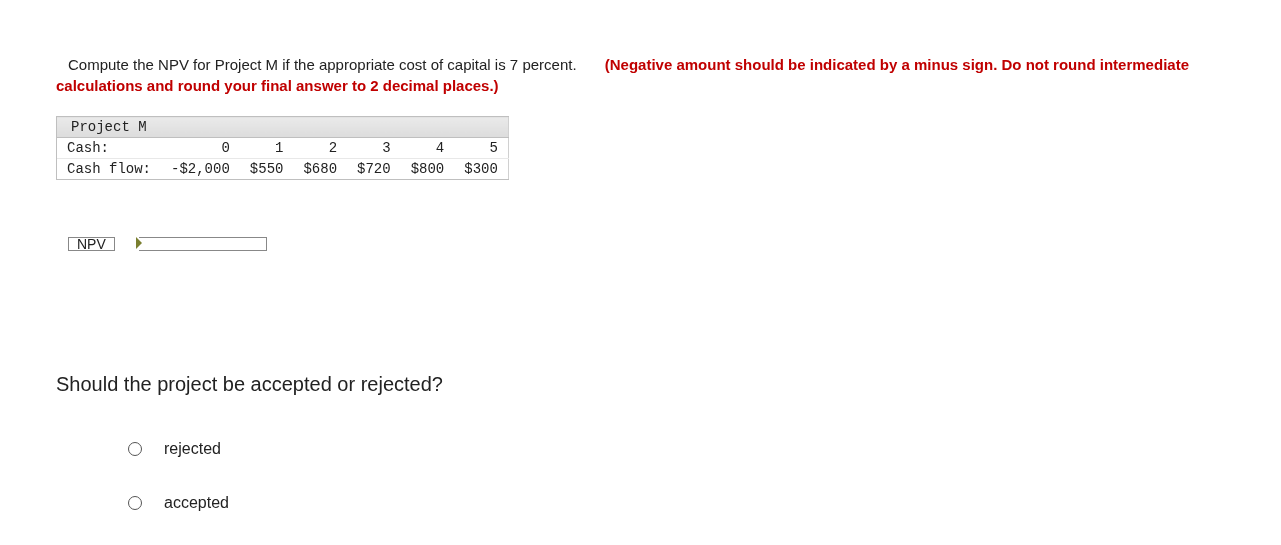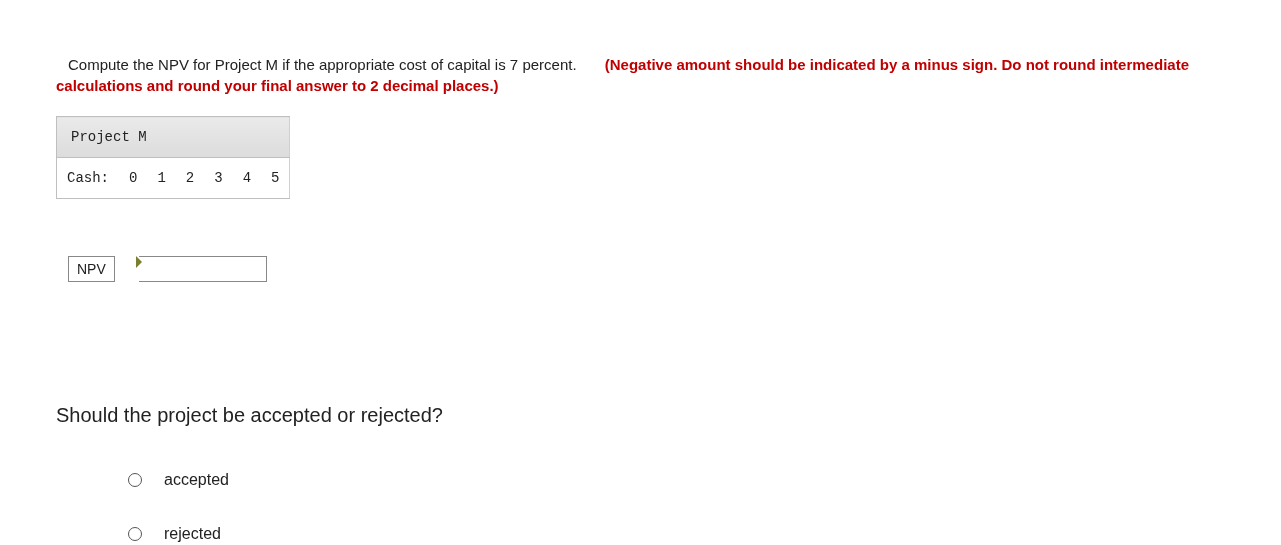--- a/index.html
+++ b/index.html
@@ -16,42 +16,42 @@
     .prompt-text .bold-red { color: #c00000; font-weight: bold; }
     .data-table {
       border-collapse: collapse;
       font-family: Consolas, Menlo, "Courier New", monospace;
       font-size: 14px;
       background: #fff;
       margin-bottom: 45px;
       border: 1px solid #d0d0d0;
     }
     .data-table td {
-      padding: 12px 10px;
+      padding: 2px 10px;
       text-align: right;
       white-space: nowrap;
     }
     .data-table td:first-child {
       text-align: left;
       padding-right: 10px;
       border-left: 1px solid #bfbfbf;
     }
     .data-table tr.header-row td {
       background: linear-gradient(#eaeaea, #dcdcdc);
       border-top: 1px solid #bfbfbf;
       border-bottom: 1px solid #bfbfbf;
       padding-left: 14px;
       text-align: left;
     }
     .data-table tr td { background: #fff; border-top: 1px solid #e8e8e8; }
     .data-table tr:last-child td { border-bottom: 1px solid #bfbfbf; }
     .npv-row { display: flex; align-items: stretch; margin-bottom: 110px; }
     .npv-label, .npv-input {
       border: 1px solid #888;
-      height: 26px;
+      height: 14px;
       display: flex;
       align-items: center;
       font-size: 14px;
     }
     .npv-label {
       padding: 0 8px;
       background: #fff;
     }
     .npv-input {
       width: 128px;
@@ -109,34 +109,43 @@
   </tr>
   <tr>
     <td>Cash:</td>
     <td>0</td>
     <td>1</td>
     <td>2</td>
     <td>3</td>
     <td>4</td>
     <td>5</td>
   </tr>
+  <tr>
+    <td>Cash flow:</td>
+    <td>-$2,000</td>
+    <td>$550</td>
+    <td>$680</td>
+    <td>$720</td>
+    <td>$800</td>
+    <td>$300</td>
+  </tr>
 </tbody>
   </table>
 
 <div class="npv-row">
   <div class="npv-label">NPV</div>
   <div class="npv-input">
     <input type="text" value="" style="">
   </div>
 </div>
 
 <div class="decision-q">Should the project be accepted or rejected?</div>
 
 <div class="radio-group">
   <div class="radio-item">
     <span class="radio-circle"></span>
-    <span>accepted</span>
+    <span>rejected</span>
   </div>
   <div class="radio-item">
     <span class="radio-circle"></span>
-    <span>rejected</span>
+    <span>accepted</span>
   </div>
 </div>
 
 </body></html>

